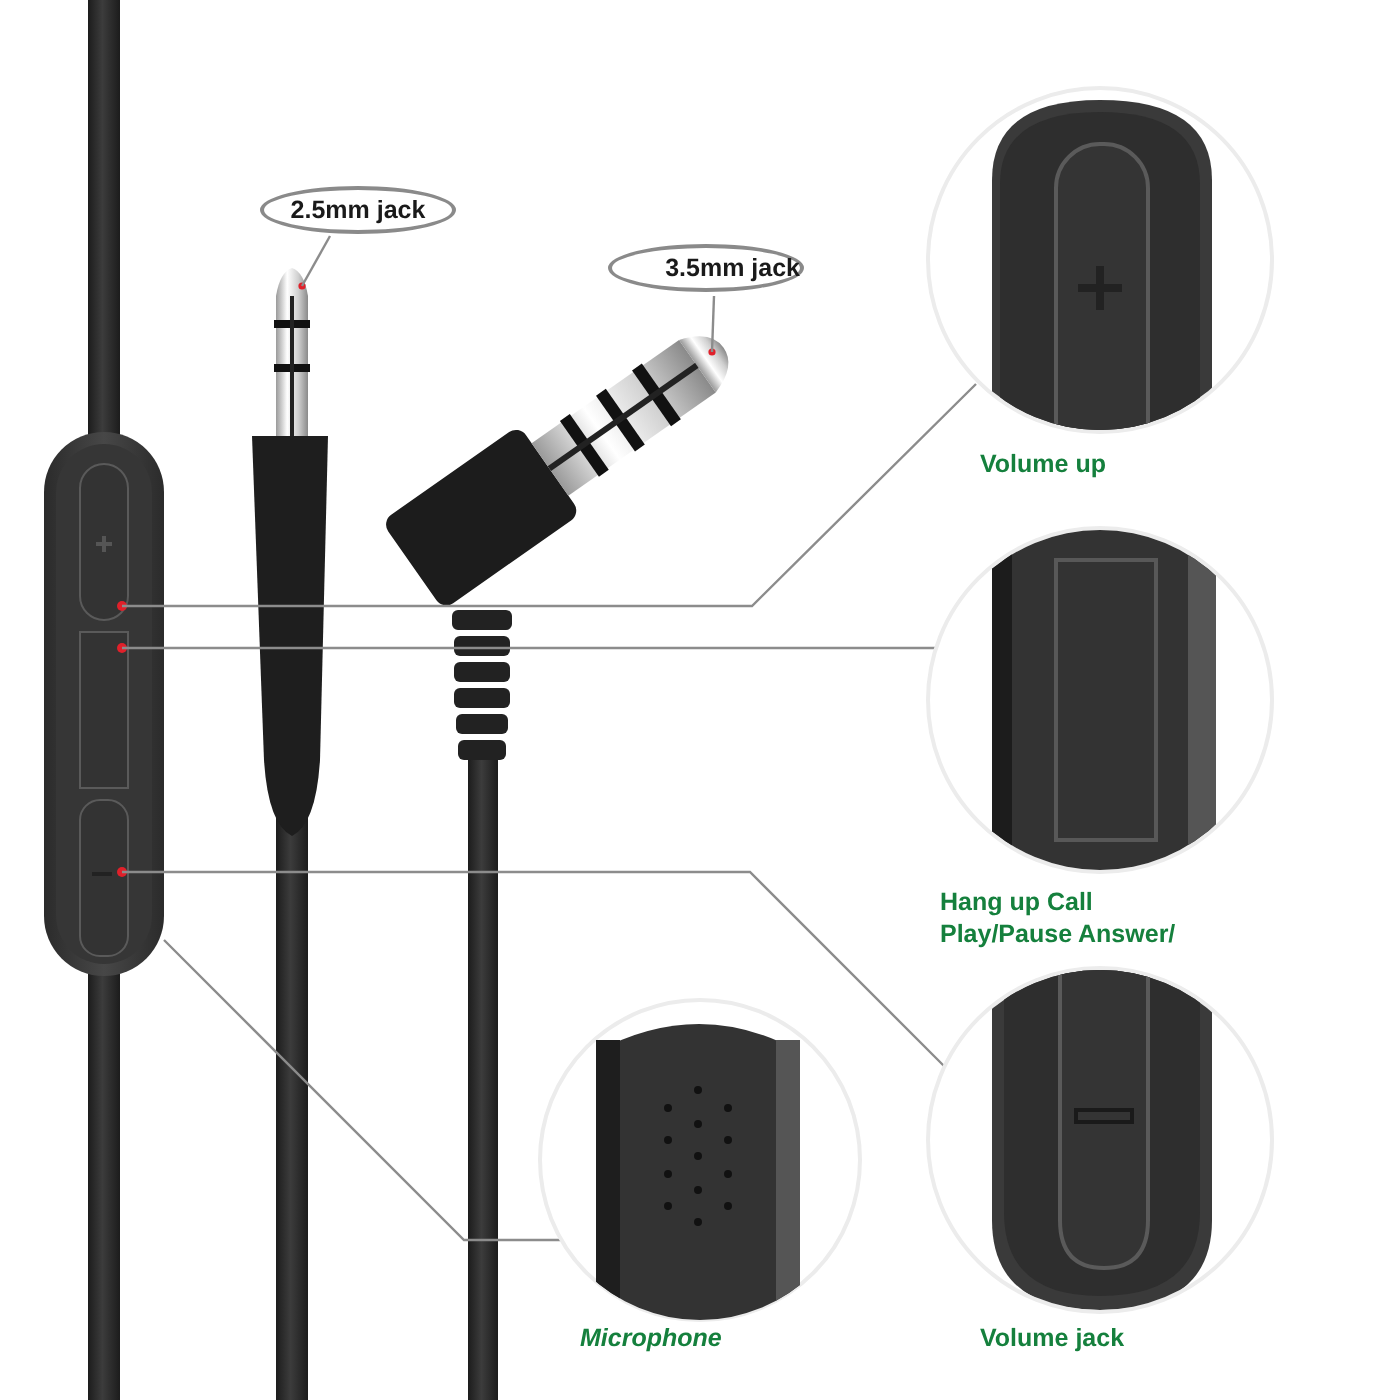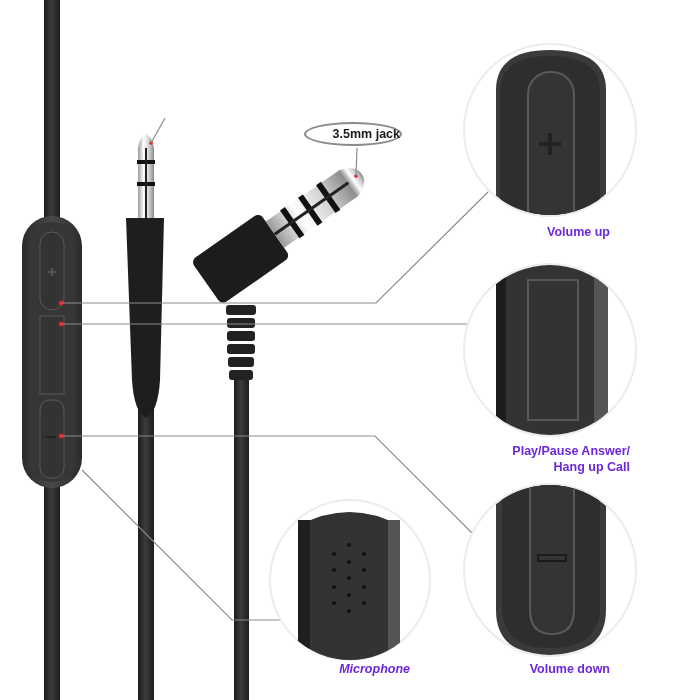--- a/index.html
+++ b/index.html
@@ -1,20 +1,20 @@
 <!DOCTYPE html>
 <html><head>
 <meta charset="utf-8">
 <style>
   html, body { margin: 0; padding: 0; background: #ffffff; }
   body { width: 700px; height: 700px; position: relative; overflow: hidden; font-family: "Liberation Sans", "DejaVu Sans", sans-serif; }
   .stage { position: absolute; left: 0; top: 0; width: 700px; height: 700px; }
   .label {
-    position: absolute; font-weight: bold; font-size: 12.5px; color: #6d28d9;
-    text-align: right; line-height: 16px; white-space: nowrap;
+    position: absolute; font-weight: bold; font-size: 12.5px; color: #15803d;
+    text-align: left; line-height: 16px; white-space: nowrap;
   }
   .pill {
     position: absolute; border: 2px solid #8a8a8a; border-radius: 50%;
     background: #fff; font-weight: bold; font-size: 12.5px; color: #1a1a1a;
     display: flex; align-items: center; justify-content: center; box-sizing: border-box;
   }
   svg { position: absolute; left: 0; top: 0; }
 </style>
 </head>
 <body>
@@ -161,24 +161,27 @@
     <circle cx="550" cy="570" r="86" fill="#fff" stroke="#ececec" stroke-width="2"></circle>
     <g clip-path="url(#c4)">
       <path d="M496,470 L496,610 Q496,655 550,655 Q606,655 606,610 L606,470 Z" fill="#3a3a3a"></path>
       <path d="M502,470 L502,606 Q502,648 550,648 Q600,648 600,606 L600,470 Z" fill="#2e2e2e"></path>
       <path d="M530,470 L530,610 Q530,634 552,634 Q574,634 574,610 L574,470" fill="#343434" stroke="#5a5a5a" stroke-width="2"></path>
       <rect x="538" y="555" width="28" height="6" fill="none" stroke="#1a1a1a" stroke-width="2"></rect>
     </g>
   </g>
 </svg>
 
+<div class="pill" style="left:130px; top:93px; width:98px; height:24px;">
+  <span>2.5mm jack</span>
+</div>
 <div class="pill" style="left:304px; top:122px; width:98px; height:24px;justify-content:flex-end;">
   <span>3.5mm jack</span>
 </div>
 
 <div class="label" style="left:490px; top:224px; width:120px;">Volume up</div>
 <div class="label" style="left:470px; top:443px; width:160px;">
+  <div>Hang up Call</div>
   <div>Play/Pause Answer/</div>
-  <div>Hang up Call</div>
 </div>
 <div class="label" style="left:290px; top:661px; width:120px;font-style:italic;">Microphone</div>
-<div class="label" style="left:490px; top:661px; width:120px;">Volume down</div>
+<div class="label" style="left:490px; top:661px; width:120px;">Volume jack</div>
 </div>
 
 </body></html>

